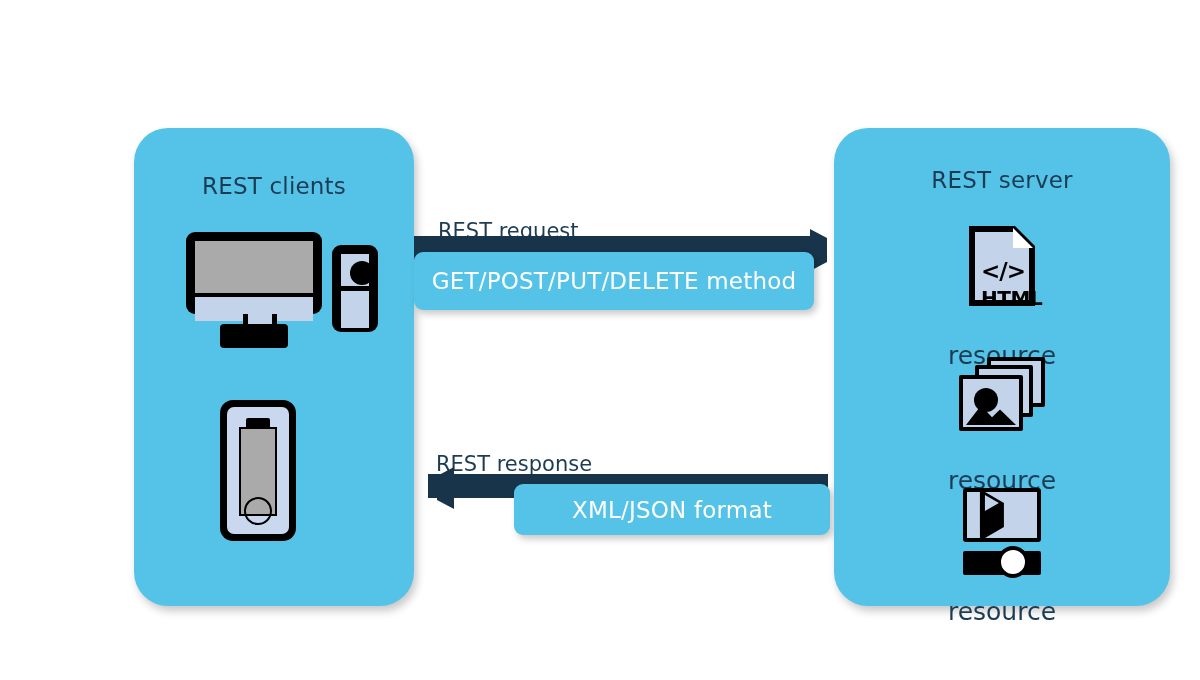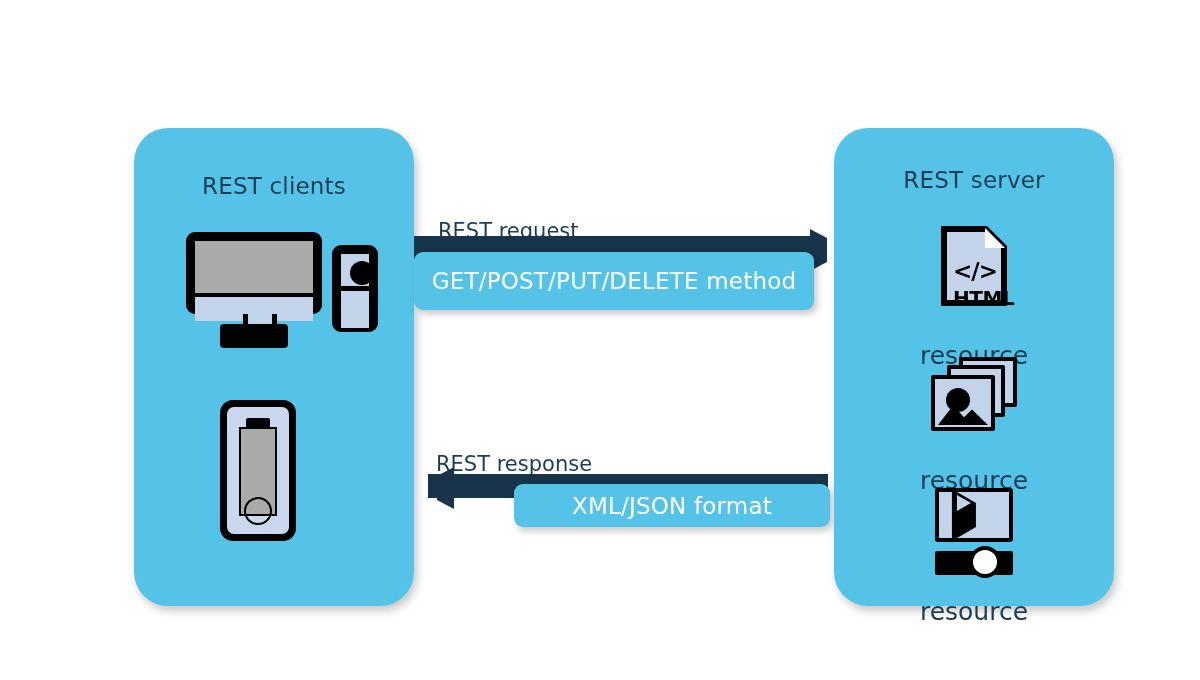--- a/index.html
+++ b/index.html
@@ -20,21 +20,21 @@
   }
 
   
   .panel {
     position: absolute;
     background: #55c3e8;
     border-radius: 34px;
     box-shadow: 3px 5px 9px rgba(0,0,0,0.22);
   }
   #clients-panel { left: 110px; top: 104px; width: 280px; height: 478px; }
-  #server-panel  { left: 810px; top: 104px; width: 280px; height: 478px; }
+  #server-panel  { left: 810px; top: 104px; width: 336px; height: 478px; }
 
   .panel-title {
     position: absolute;
     left: 0; right: 0;
     text-align: center;
     color: #1b3c53;
     font-size: 23px;
     letter-spacing: 0.2px;
     white-space: nowrap;
   }
@@ -215,21 +215,21 @@
     box-shadow: 3px 4px 7px rgba(0,0,0,0.22);
     color: #ffffff;
     font-size: 23px;
     display: flex;
     align-items: center;
     justify-content: center;
     white-space: nowrap;
     letter-spacing: 0.2px;
   }
   #request-pill  { left: 390px; top: 228px; width: 400px; height: 58px; }
-  #response-pill { left: 490px; top: 460px; width: 316px; height: 43px; }
+  #response-pill { left: 490px; top: 460px; width: 316px; height: 51px; }
 
   #request-label  { left: 402px; top: 183px; }
   #response-label { left: 400px; top: 416px; }
 
   #request-arrow-line  { left: 390px; top: 212px; width: 400px; }
   #request-arrow-head  { left: 786px; top: 205px; }
   #response-arrow-line { left: 404px; top: 450px; width: 400px; }
   #response-arrow-head { left: 389px; top: 443px; }
 </style>
 </head>

